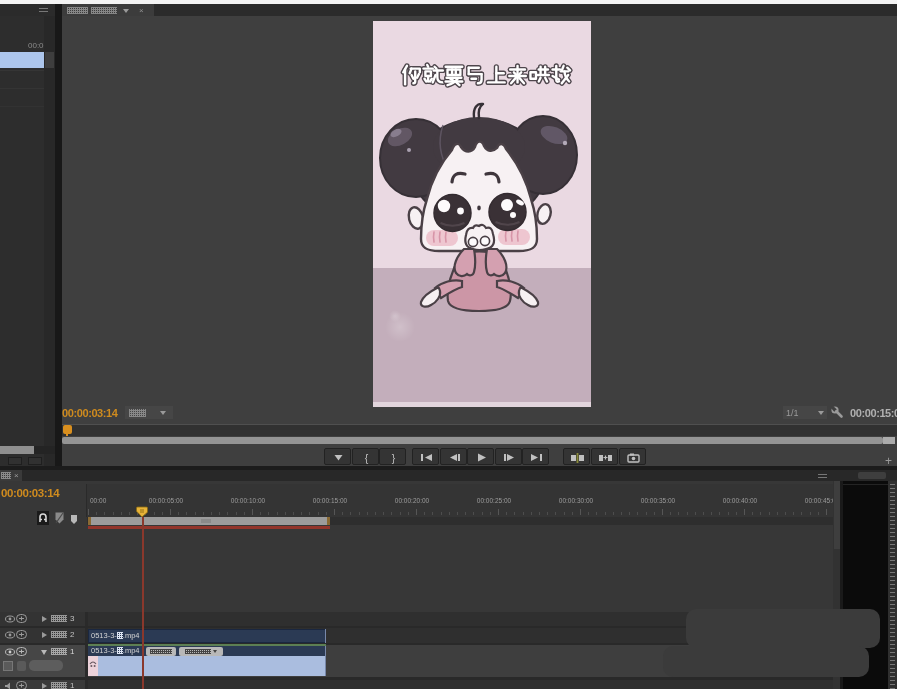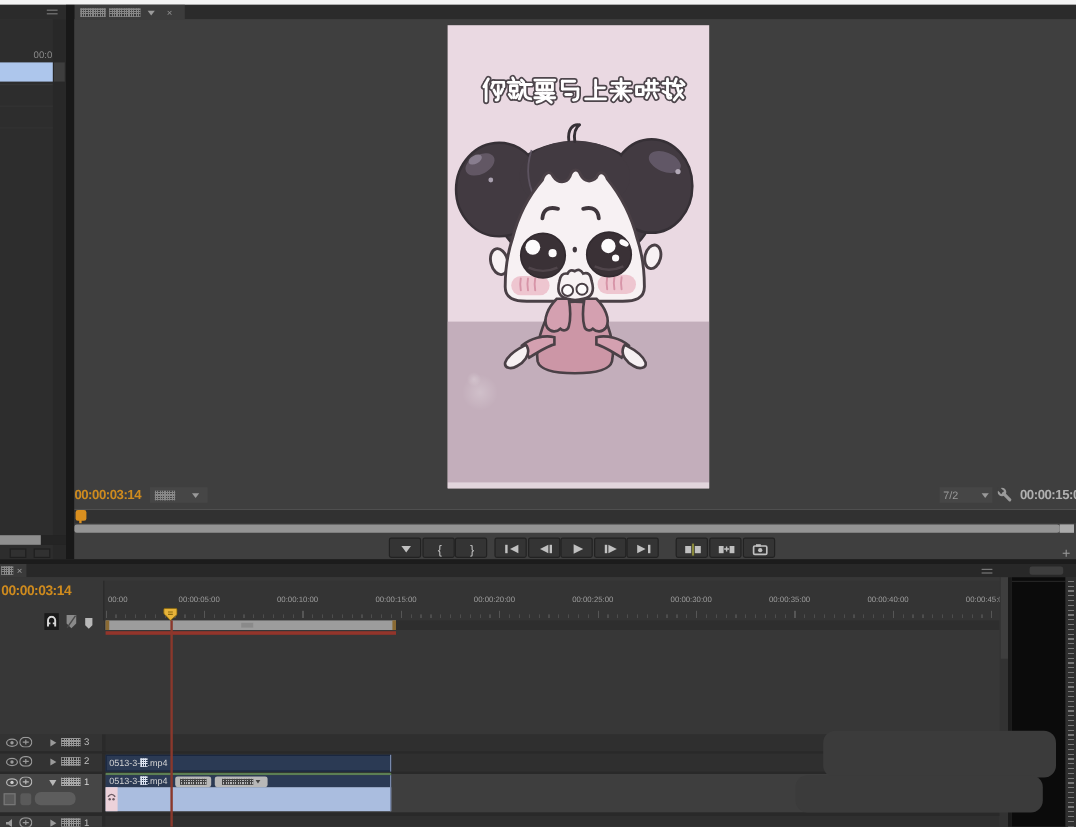--- a/index.html
+++ b/index.html
@@ -262,21 +262,21 @@
         </g>
       </g>
 </svg>
 </div>
 
 <div class="abs tc" style="left:62px;top:408px;color:#cf8b1e;font-size:11px;line-height:11px;letter-spacing:-0.4px;">00:00:03:14</div>
 <div class="abs" style="left:125px;top:406px;width:48px;height:13px;background:#464646;"></div>
 <span class="zc abs" style="left:129px;top:409px;width:17px;height:8px;color:#888888;"></span>
 <div class="abs" style="left:160px;top:411px;width:0;height:0;border-left:3px solid transparent;border-right:3px solid transparent;border-top:4px solid #9a9a9a;"></div>
 <div class="abs" style="left:783px;top:406px;width:44px;height:13px;background:#464646;"></div>
-<div class="abs" style="left:786px;top:409px;color:#9a9a9a;font-size:9px;line-height:9px;">7/2</div>
+<div class="abs" style="left:786px;top:409px;color:#9a9a9a;font-size:9px;line-height:9px;">1/1</div>
 <div class="abs" style="left:818px;top:411px;width:0;height:0;border-left:3px solid transparent;border-right:3px solid transparent;border-top:4px solid #9a9a9a;"></div>
 <svg class="abs" style="left:831px;top:406px;" width="14" height="13" viewBox="0 0 14 13">
     <path d="M10.5 10.5 L5 5" stroke="#9a9a9a" stroke-width="2.6" stroke-linecap="round"></path>
     <circle cx="4" cy="4" r="2.6" fill="none" stroke="#9a9a9a" stroke-width="2"></circle>
     <path d="M0.2 0.2 L4.4 4.4" stroke="#3f3f3f" stroke-width="3.2"></path>
   </svg>
 <div class="abs tc" style="left:850px;top:408px;color:#b0b0b0;font-size:11px;line-height:11px;letter-spacing:-0.4px;">00:00:15:00</div>
 
 <div class="abs" style="left:62px;top:424px;width:835px;height:12px;background:#313131;border-top:1px solid #4f4f4f;"></div>
 <div class="abs" style="left:63px;top:425px;width:9px;height:9px;background:#d98f1f;border-radius:2px;"></div>

